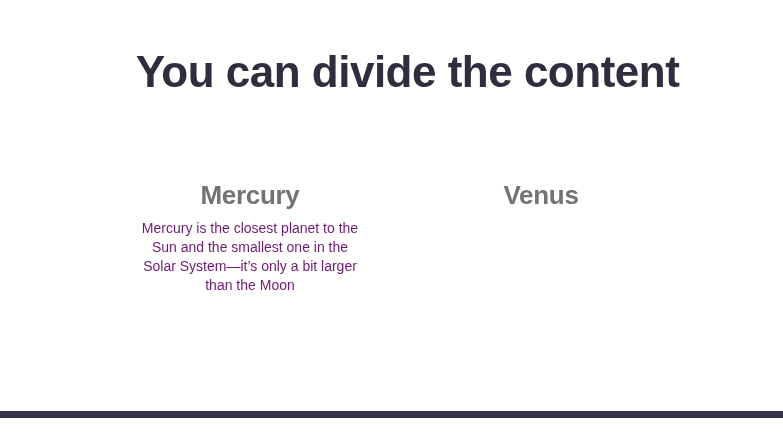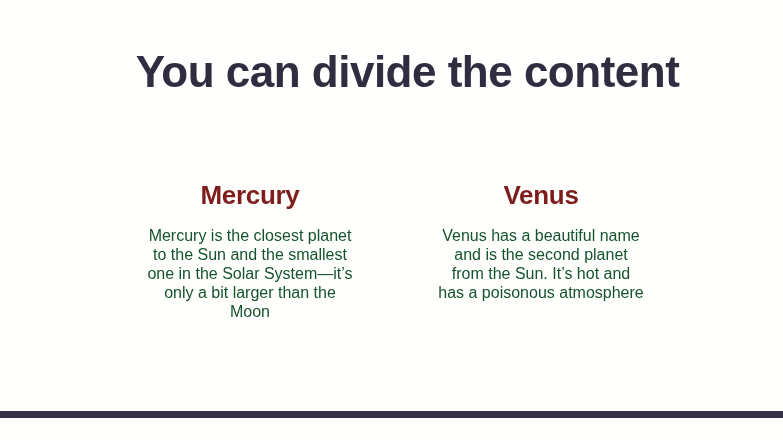--- a/index.html
+++ b/index.html
@@ -37,29 +37,29 @@
     top: 180px;
     width: 240px;
     text-align: center;
   }
   .column-mercury { left: 130px; }
   .column-venus   { left: 421px; text-align: center; }
   .column-heading {
     margin: 0 0 9px 0;
     font-size: 26px;
     font-weight: 700;
-    color: #7f1d1d;
+    color: #737373;
     line-height: 30px;
     letter-spacing: -0.3px;
   }
   .column-body {
-    margin: 16px;
-    font-size: 16px;
+    margin: 7px;
+    font-size: 14px;
     line-height: 19px;
-    color: #14532d;
+    color: #701a75;
   }
   .bottom-bar {
     position: absolute;
     left: 0;
     top: 411px;
     width: 783px;
     height: 7px;
     background: #34334a;
   }
 </style>
@@ -70,18 +70,17 @@
 
   <h1 class="slide-title">You can divide the content</h1>
 
   <div class="column column-mercury">
     <h2 class="column-heading">Mercury</h2>
     <p class="column-body">Mercury is the closest planet to the Sun and the smallest one in the Solar System—it’s only a bit larger than the Moon</p>
   </div>
 
   <div class="column column-venus">
     <h2 class="column-heading">Venus</h2>
-    <p class="column-body">Venus has a beautiful name and is the second planet from the Sun. It’s hot and has a poisonous atmosphere</p>
   </div>
 
   <div class="bottom-bar"></div>
 
 </div>
 
 </body></html>

